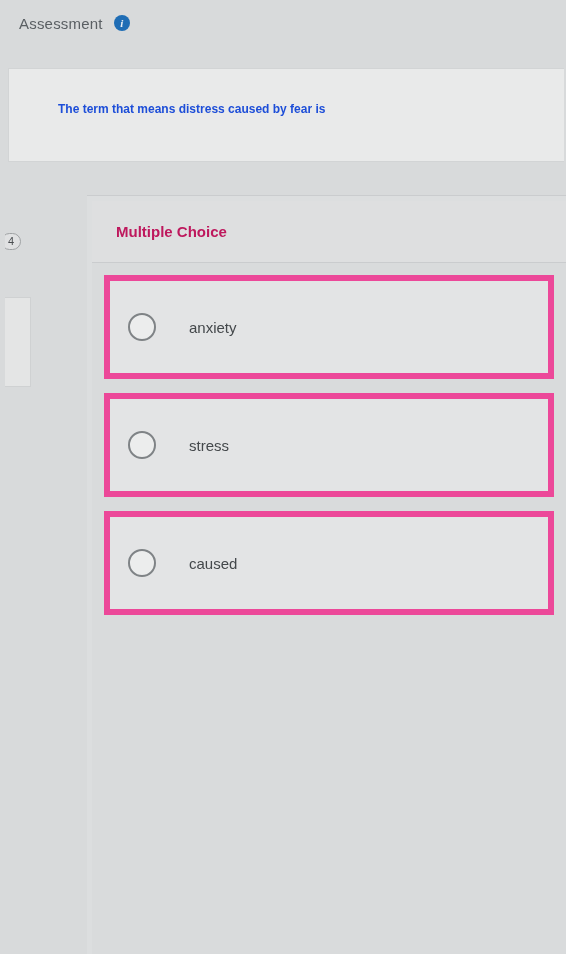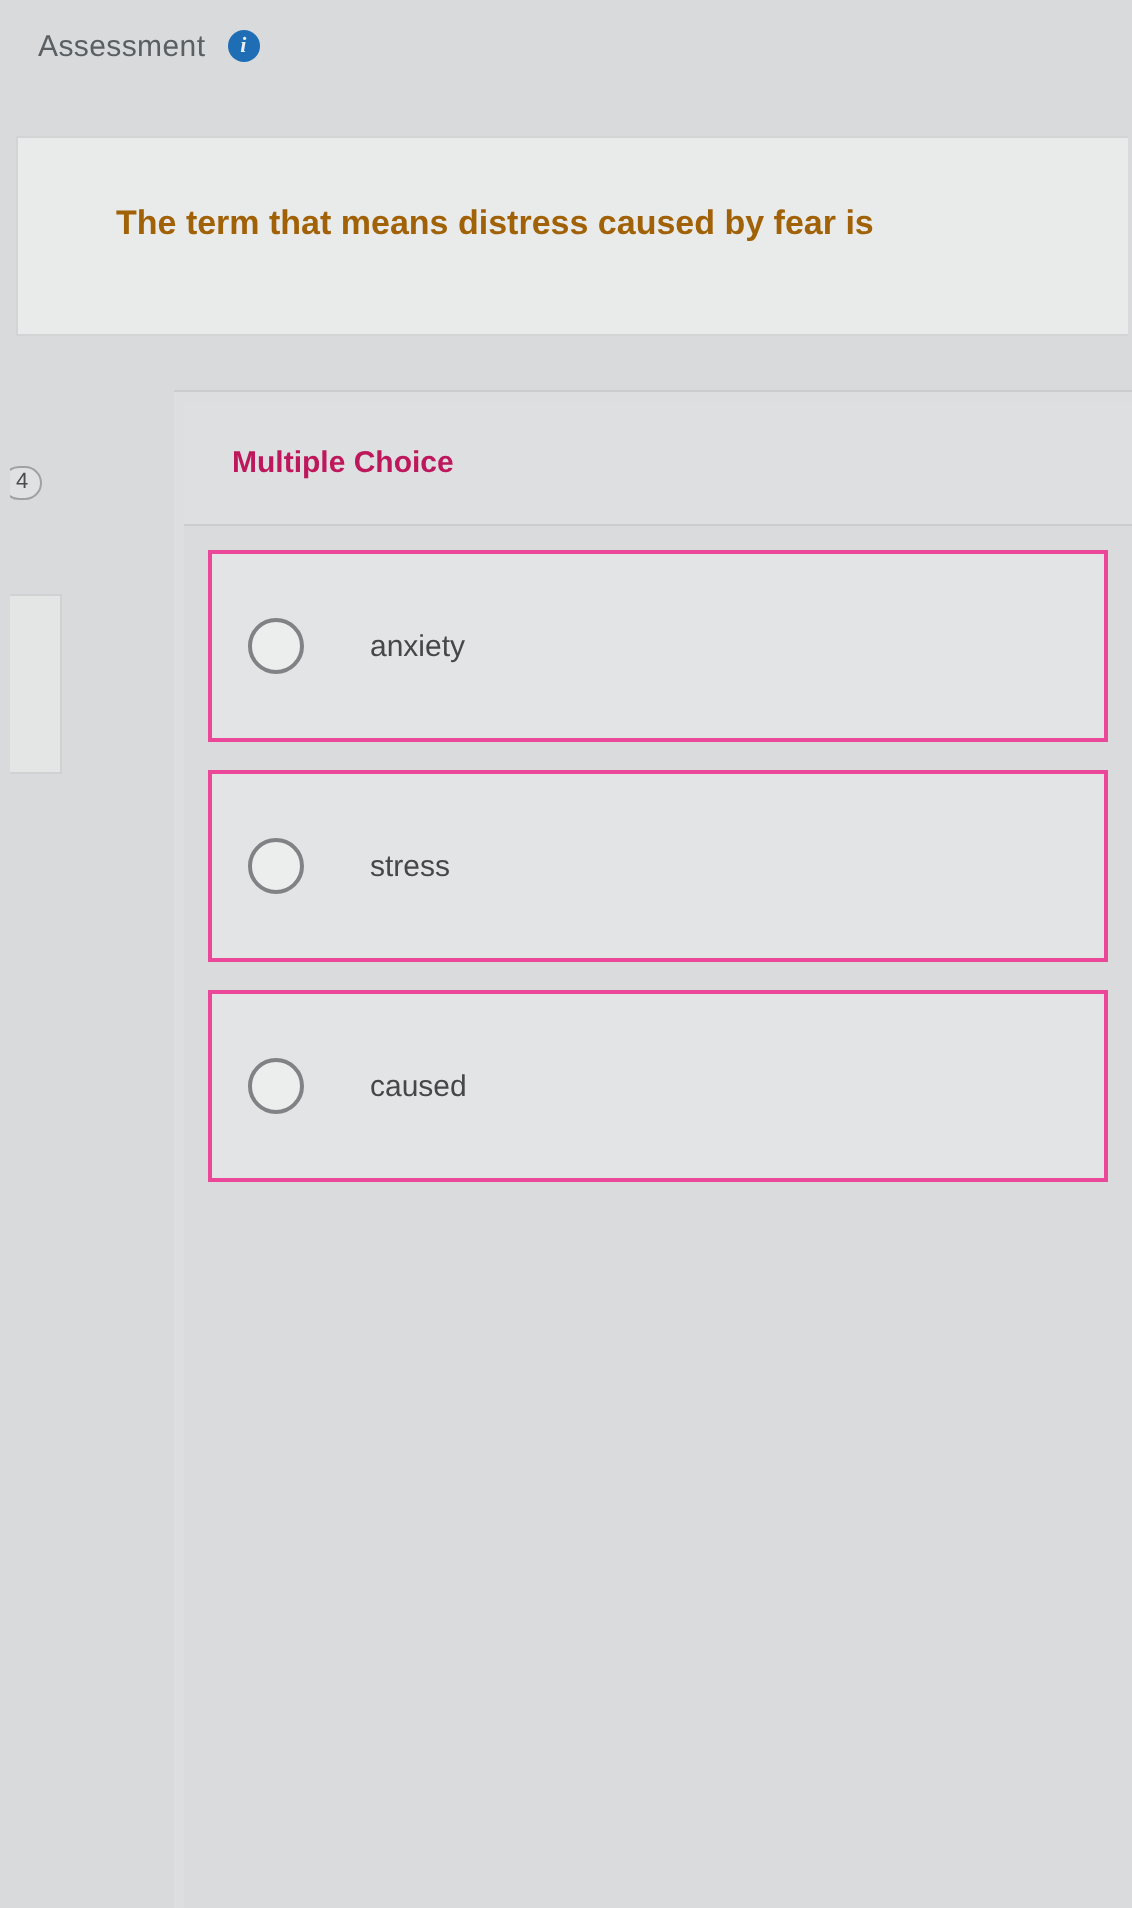--- a/index.html
+++ b/index.html
@@ -40,23 +40,23 @@
     }
     .question-card {
       background: #e9eaea;
       margin: 32px 0 0 -2px;
       padding: 28px 22px 40px 44px;
       border: 1px solid #d2d4d5;
       border-right: none;
       width: 100%;
     }
     .question-text {
-      font-size: 17px;
+      font-size: 12px;
       font-weight: 600;
-      color: #a16207;
+      color: #1d4ed8;
     }
     .page-pill {
       position: absolute;
       top: 228px;
       left: -4px;
       background: #e0e1e2;
       border: 1px solid #9fa2a4;
       border-radius: 10px;
       padding: 1px 6px 2px 6px;
       font-size: 11px;
@@ -94,21 +94,21 @@
     .mc-options {
       flex: 1;
       padding: 12px 12px 18px 12px;
       display: flex;
       flex-direction: column;
       gap: 14px;
       background: #d9dbdc;
     }
     .option-row {
       background: #e3e4e5;
-      border: 2px solid #ec4899;
+      border: 6px solid #ec4899;
       display: flex;
       align-items: center;
       padding: 32px 18px;
       gap: 28px;
       cursor: pointer;
     }
     .radio {
       width: 28px;
       height: 28px;
       border: 2px solid #7f8386;

